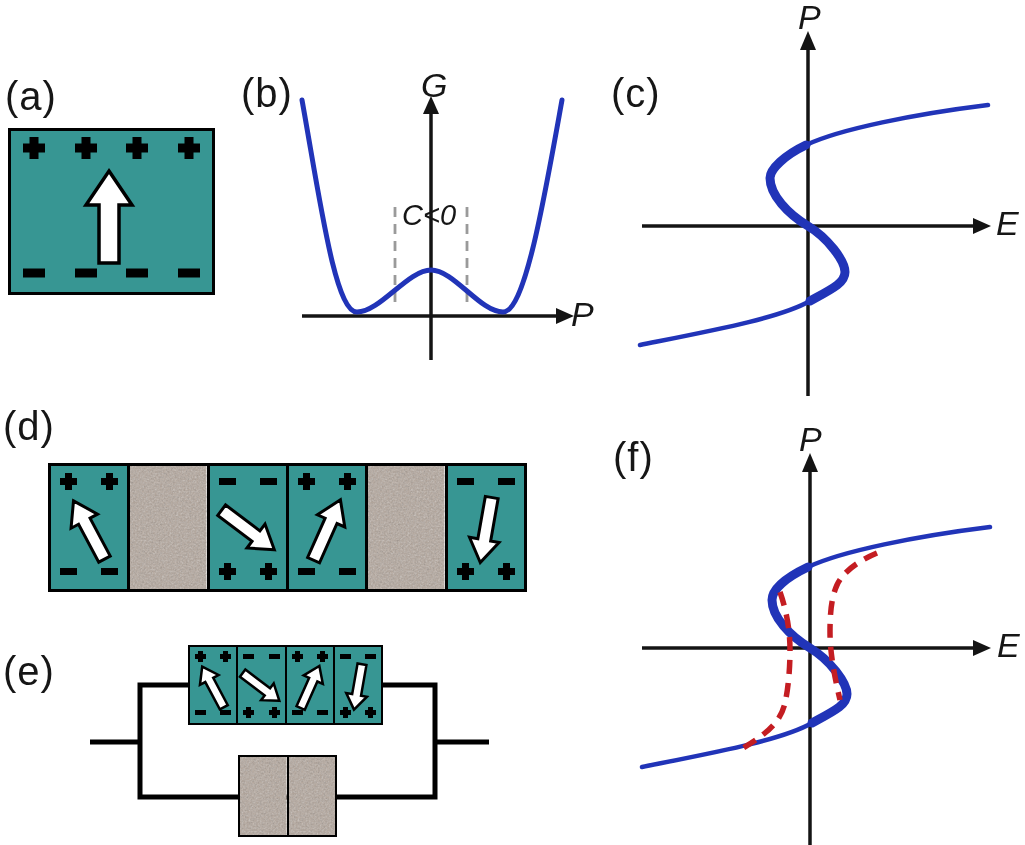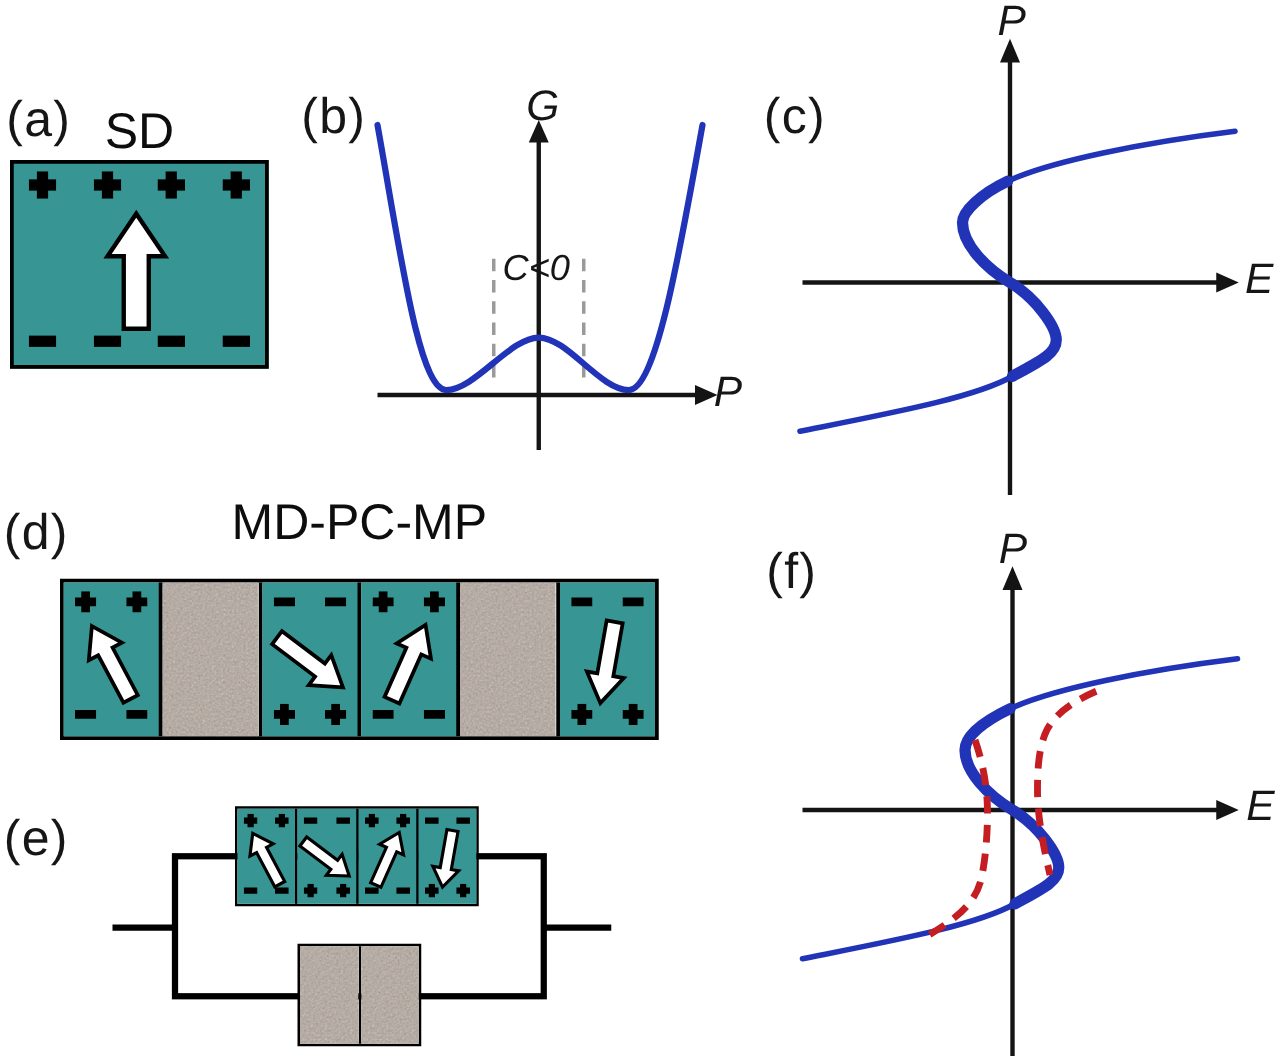--- a/index.html
+++ b/index.html
@@ -27,21 +27,20 @@
   .noisefill{position:absolute;inset:0;}
   svg{display:block;}
   .arrowsvg{position:absolute;}
 </style>
 </head>
 <body>
 
 <div id="stage">
 
   <span class="abs lbl" style="left:5px;top:74px;">(a)</span>
-  <span class="abs ttl" style="left:8px;top:83px;width:207px;">SD</span>
   <div class="abs" id="box-a" style="background: rgb(55, 150, 147);">
     <div class="signrow" id="a-top" style="top:5px;padding:0 12px;"></div>
     <div class="signrow" id="a-bottom" style="bottom:8px;padding:0 12px;"></div>
     <div id="a-arrow"></div>
   <div class="signrow" style="padding: 0px 12px; top: 6px;">
         <svg width="22" height="22" viewBox="0 0 22 22">
           <rect x="0" y="6.5" width="22" height="9" fill="#000"></rect>
           <rect x="6.5" y="0" width="9" height="22" fill="#000"></rect>
         </svg>
         <svg width="22" height="22" viewBox="0 0 22 22">
@@ -96,21 +95,20 @@
   <svg class="abs" style="left:600px;top:0px;" width="425" height="400" viewBox="0 0 425 400">
     <line x1="208" y1="46" x2="208" y2="396" stroke="#141414" stroke-width="3.5"></line>
     <polygon points="208,31 200,50 216,50" fill="#141414"></polygon>
     <line x1="42" y1="226" x2="378" y2="226" stroke="#141414" stroke-width="3.5"></line>
     <polygon points="391,226 373,218 373,234" fill="#141414"></polygon>
     <path d="M 40,345 C 115,330 180,318 210,301 C 232,289 245,283 245,272 C 245,261 228,238 208,226 C 188,214 170,195 170,178 C 170,169 185,155 206,145 C 240,129 315,114 388,105" fill="none" stroke="#2134b8" stroke-width="4.5" stroke-linecap="round"></path>
     <path d="M 210,301 C 232,289 245,283 245,272 C 245,261 228,238 208,226 C 188,214 170,195 170,178 C 170,169 185,155 206,145" fill="none" stroke="#2134b8" stroke-width="9" stroke-linecap="round"></path>
   </svg>
 
   <span class="abs lbl" style="left:3px;top:404px;">(d)</span>
-  <span class="abs ttl" style="left:48px;top:396px;width:479px;">MD-PC-MP</span>
   <div class="abs" id="row-d">
       <div class="cell" style="background: rgb(55, 150, 147);">
         <div class="signrow" style="padding: 0px 9px; top: 7px;">
           <svg width="17" height="17" viewBox="0 0 17 17">
             <rect x="0" y="5" width="17" height="7" fill="#000"></rect>
             <rect x="5" y="0" width="7" height="17" fill="#000"></rect>
           </svg>
           <svg width="17" height="17" viewBox="0 0 17 17">
             <rect x="0" y="5" width="17" height="7" fill="#000"></rect>
             <rect x="5" y="0" width="7" height="17" fill="#000"></rect>

